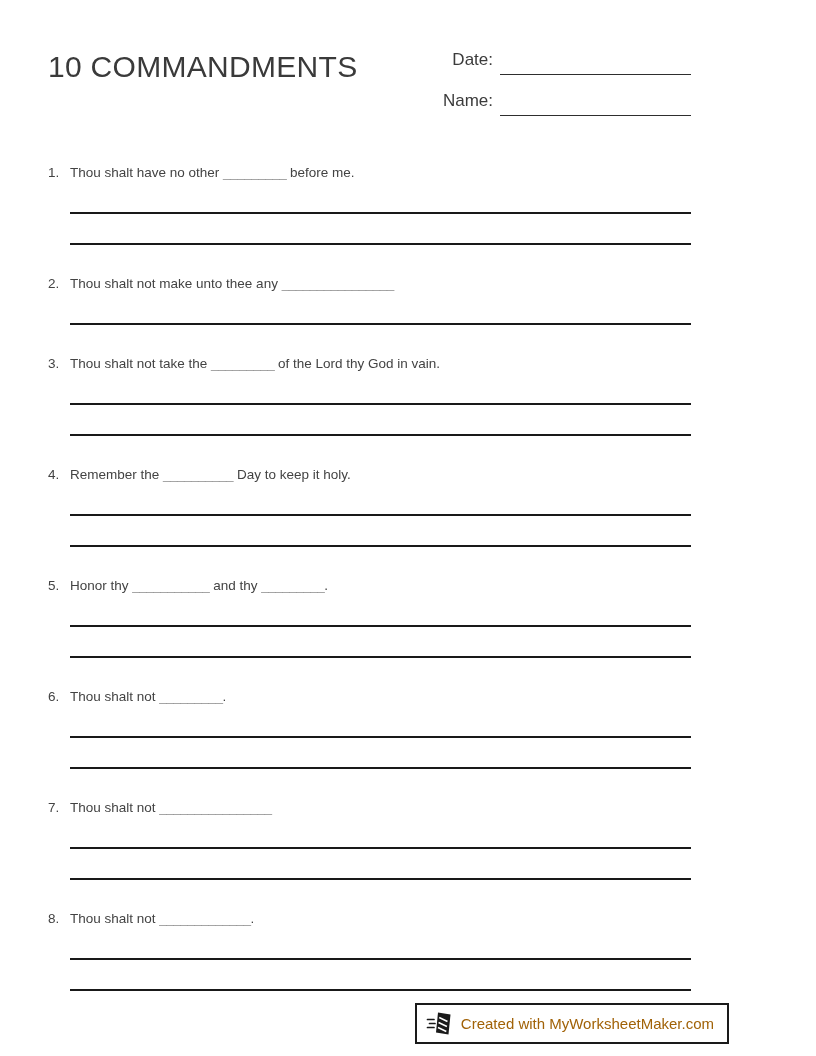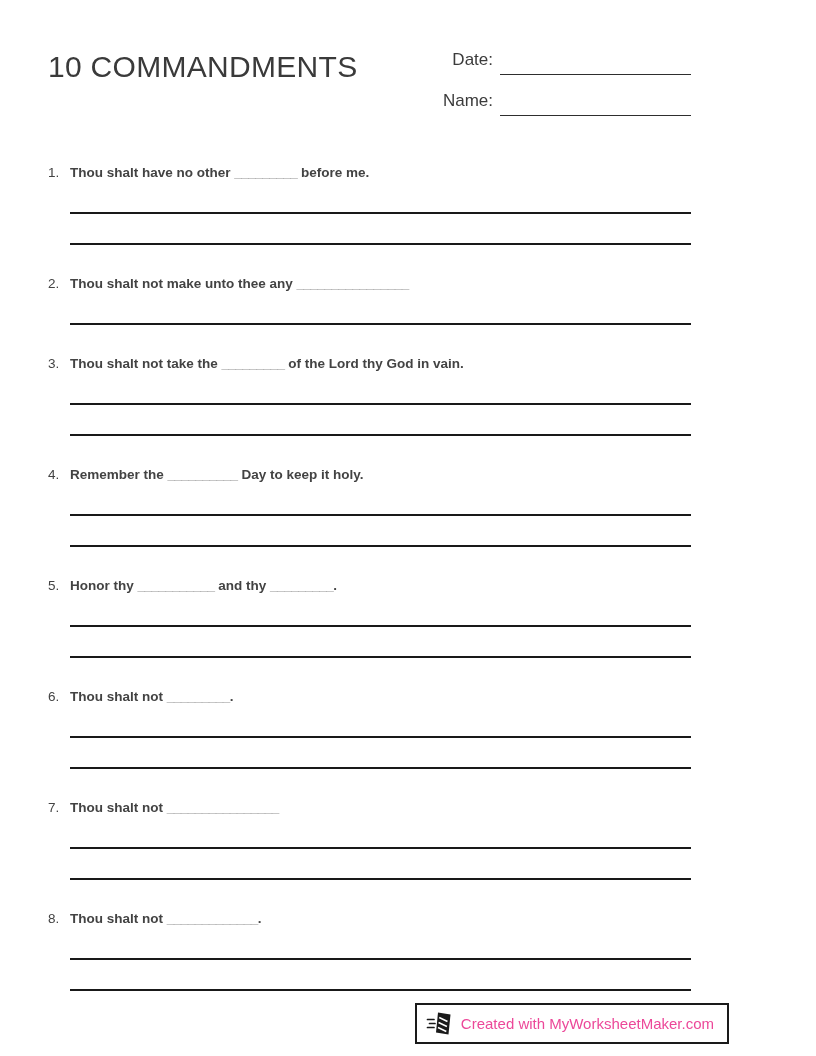--- a/index.html
+++ b/index.html
@@ -47,21 +47,21 @@
 
   
   .q-row {
     display: flex;
     font-size: 13.5px;
     line-height: 19px;
     color: #434343;
     margin-bottom: 30px;
   }
   .q-num { width: 22px; flex-shrink: 0; }
-  .q-text { flex: 1; font-weight: bold; }
+  .q-text { flex: 1; }
   .blank { color: #949494; letter-spacing: -0.5px; }
   .lines { margin-left: 22px; }
   .answer-line {
     height: 0;
     border-bottom: 2px solid #191919;
     margin-bottom: 29px;
   }
 
   
   .footer-badge {
@@ -69,21 +69,21 @@
     right: 10px;
     bottom: 12px;
     display: flex;
     align-items: center;
     border: 2px solid #1a1a1a;
     padding: 5px 13px 5px 9px;
     background: #ffffff;
   }
   .footer-text {
     font-size: 15px;
-    color: #ec4899;
+    color: #a16207;
     margin-left: 8px;
     white-space: nowrap;
   }
   .logo { display: block; }
 </style>
 </head>
 <body>
 
 <div class="page">
 

